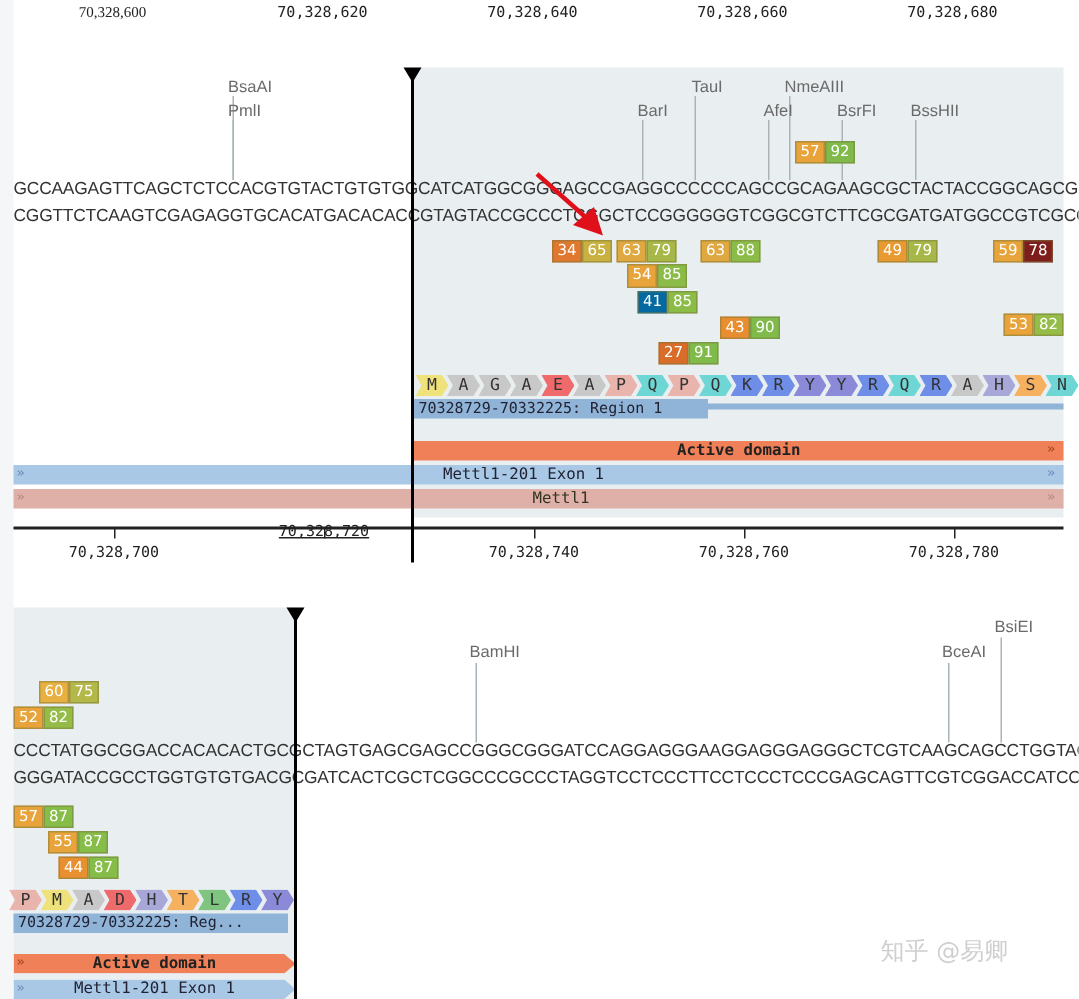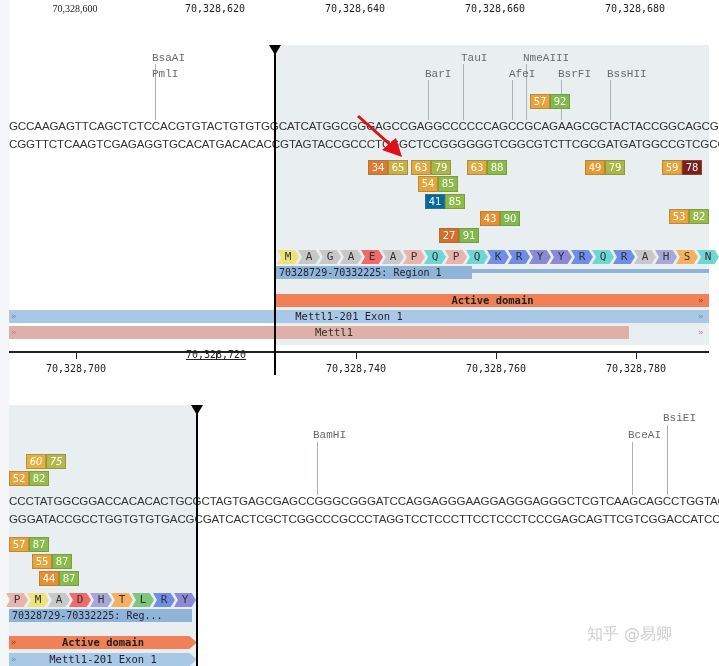--- a/index.html
+++ b/index.html
@@ -4,21 +4,21 @@
 <style>
   * { box-sizing: border-box; margin: 0; padding: 0; }
   html, body { width: 719px; height: 666px; overflow: hidden; background: #ffffff; }
   body { position: relative; font-family: "DejaVu Sans Mono", monospace; }
   .leftstrip { position: absolute; left: 0; top: 0; width: 9px; height: 666px; background: #f4f6f7; }
   .tick-label { position: absolute; font-size: 10px; color: #222; transform: translateX(-50%); white-space: nowrap; font-family: "DejaVu Sans Mono", monospace; }
   .tick { position: absolute; width: 1px; height: 7px; background: #222; }
   .shade { position: absolute; background: #e9eef0; }
   .cursor-line { position: absolute; width: 2px; background: #000; }
   .cursor-tri { position: absolute; width: 0; height: 0; border-left: 6px solid transparent; border-right: 6px solid transparent; border-top: 10px solid #000; }
-  .enz { position: absolute; font-size: 11px; color: #6a6a6a; white-space: nowrap; font-family: Liberation Mono, monospace; }
+  .enz { position: absolute; font-size: 11px; color: #6a6a6a; white-space: nowrap; font-family: Liberation Sans, sans-serif; }
   .enz-line { position: absolute; width: 1px; background: #a8b4b8; }
   .seq { position: absolute; font-family: "Liberation Sans", sans-serif; font-size: 11.6px; color: #333; letter-spacing: -0.15px; white-space: nowrap; }
   .primer { position: absolute; display: flex; height: 15px; font-size: 10px; font-family: "DejaVu Sans", sans-serif; color: #fff; }
   .primer span { display: inline-block; width: 20px; text-align: center; line-height: 14px; border: 1px solid rgba(120,120,60,0.5); }
   .aa-row { position: absolute; display: flex; height: 14px; }
   .aa { width: 15px; height: 14px; font-size: 11px; line-height: 14px; text-align: center; color: #333; clip-path: polygon(0 0, 80% 0, 100% 50%, 80% 100%, 0 100%, 18% 50%); margin-right: -1px; font-family: "DejaVu Sans Mono", monospace; }
   .region-label { position: absolute; background: #8fb4d8; font-size: 10px; color: #223; line-height: 13px; padding-left: 3px; white-space: nowrap; overflow: hidden; font-family: "DejaVu Sans Mono", monospace; }
   .region-line { position: absolute; height: 4px; background: #8fb4d8; }
   .feature { position: absolute; height: 13px; font-size: 10.5px; line-height: 13px; text-align: center; white-space: nowrap; font-family: "DejaVu Sans Mono", monospace; }
   .feat-arrow { position: absolute; font-size: 9px; line-height: 13px; }
@@ -142,21 +142,21 @@
     <span>Active domain</span>
   </div>
   <span class="feat-arrow" style="left:698px; top:294px; color:#a04020;">»</span>
 
   <div class="feature" style="left:9px; top:310px; width:700px; background:#a8c8e6; color:#223;">
     <span style="position:relative; left:-10px;">Mettl1-201 Exon 1</span>
   </div>
   <span class="feat-arrow" style="left:11px; top:310px; color:#6a8ab8;">»</span>
   <span class="feat-arrow" style="left:698px; top:310px; color:#6a8ab8;">»</span>
 
-  <div class="feature" style="left:9px; top:326px; width:620px; background:#dfb0a8; color:#332;">
+  <div class="feature" style="left:9px; top:326px; width:700px; background:#dfb0a8; color:#332;">
     <span style="position:relative; left:15px;">Mettl1</span>
   </div>
   <span class="feat-arrow" style="left:11px; top:326px; color:#b08880;">»</span>
   <span class="feat-arrow" style="left:698px; top:326px; color:#b08880;">»</span>
 
   <div class="axis-line" style="left:9px; top:351px; width:700px;"></div>
   <div id="bottom-ruler">
       <div class="tick" style="left: 76px; top: 352px; height: 7px;"></div>
       <div class="tick-label" style="left: 76px; top: 363px;">70,328,700</div>
       <div class="tick" style="left: 216px; top: 352px; height: 7px;"></div>
@@ -187,21 +187,21 @@
       <div class="enz" style="left: 628px; top: 429px;">BceAI</div>
       <div class="enz-line" style="left: 632px; top: 442px; height: 53px;"></div>
       <div class="enz" style="left: 663px; top: 412px;">BsiEI</div>
       <div class="enz-line" style="left: 667px; top: 425px; height: 70px;"></div>
     </div>
 
   <div class="seq" style="left:9px; top:494px;">CCCTATGGCGGACCACACACTGCGCTAGTGAGCGAGCCGGGCGGGATCCAGGAGGGAAGGAGGGAGGGCTCGTCAAGCAGCCTGGTAGGGCGGTCGCGCT</div>
   <div class="seq" style="left:9px; top:512px;">GGGATACCGCCTGGTGTGTGACGCGATCACTCGCTCGGCCCGCCCTAGGTCCTCCCTTCCTCCCTCCCGAGCAGTTCGTCGGACCATCCCGCCAGCGCGA</div>
 
   <div id="bot-primers">
-      <div class="primer" style="left: 26px; top: 454px; font-style: italic;">
+      <div class="primer" style="left: 26px; top: 454px;">
         <span style="background: rgb(232, 176, 64);">60</span>
         <span style="background: rgb(180, 184, 72);">75</span>
       </div>
       <div class="primer" style="left: 9px; top: 471px;">
         <span style="background: rgb(232, 164, 58);">52</span>
         <span style="background: rgb(150, 188, 72);">82</span>
       </div>
       <div class="primer" style="left: 9px; top: 537px;">
         <span style="background: rgb(232, 164, 58);">57</span>
         <span style="background: rgb(134, 188, 72);">87</span>

